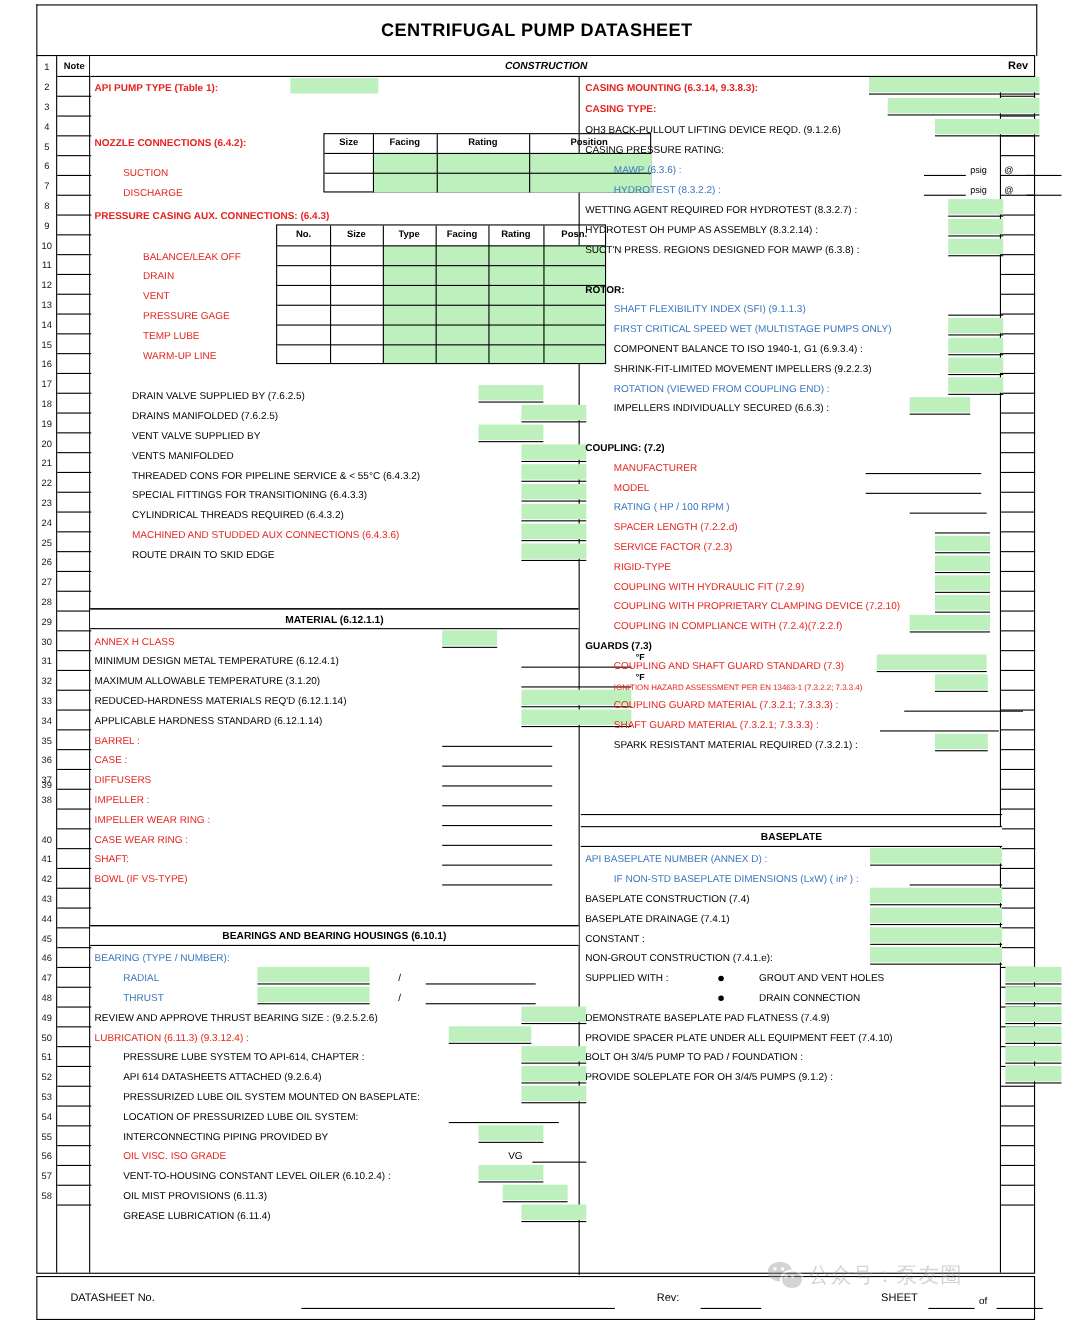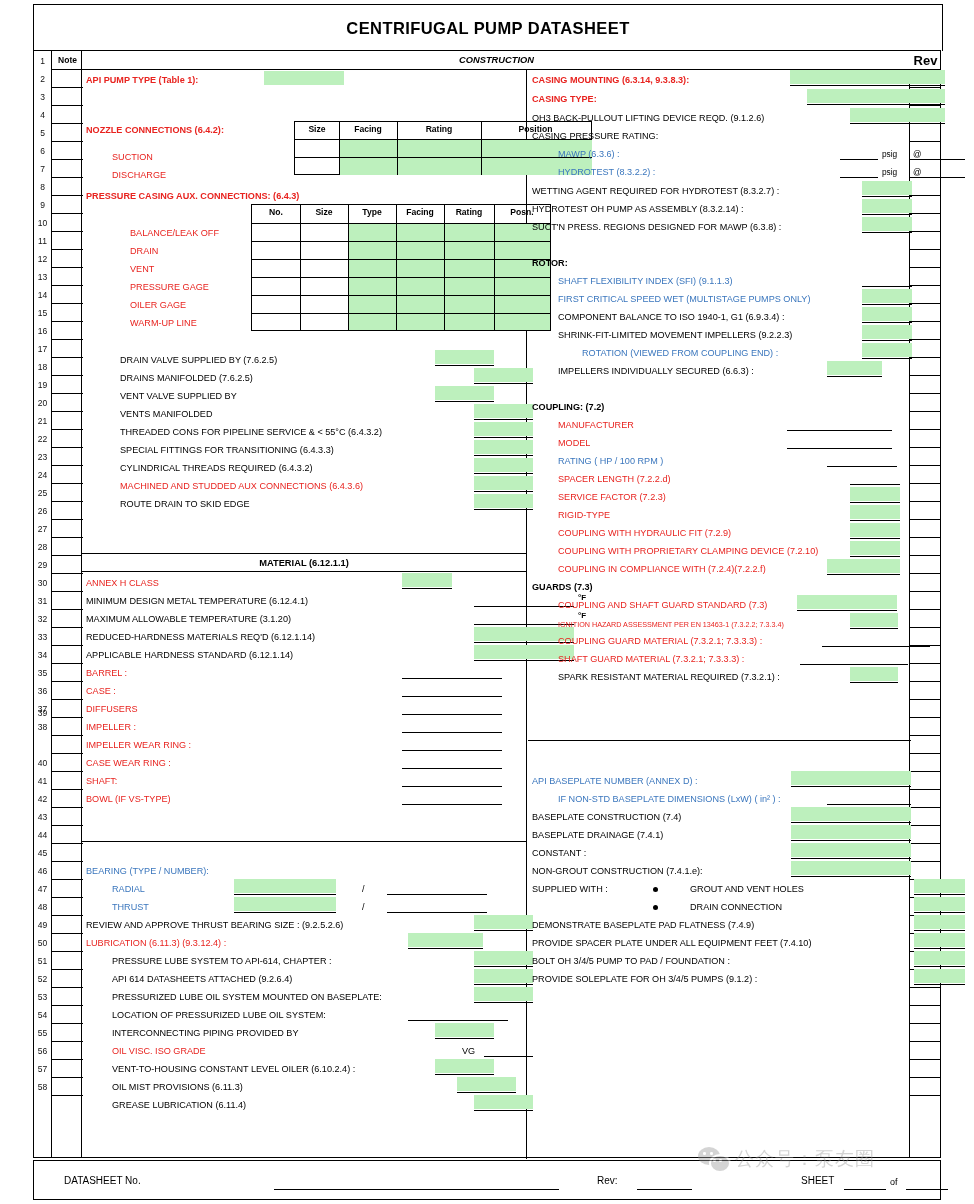--- a/index.html
+++ b/index.html
@@ -55,21 +55,21 @@
   .notehdr{position:absolute;left:0;width:31px;box-sizing:border-box;
            border-bottom:1.6px solid #000;font-size:8.5px;font-weight:bold;
            text-align:center;color:#000;}
 
   
   .revcol{position:absolute;right:0;top:0;width:31px;height:100%;
           border-left:1.6px solid #000;box-sizing:border-box;}
   .revbox{position:absolute;left:0;width:31px;box-sizing:border-box;
           border-bottom:1.1px solid #000;}
   .revhdr{position:absolute;left:0;width:31px;box-sizing:border-box;
-          border-bottom:1.6px solid #000;font-size:13px;font-weight:bold;
+          border-bottom:1.6px solid #000;font-size:10px;font-weight:bold;
           text-align:center;color:#000;}
 
   
   .body{
     position:absolute;left:48px;top:0;right:31px;height:100%;
   }
   .colsplit{
     position:absolute;left:444px;top:19px;width:0;height:1089px;
     border-left:1.6px solid #000;
   }
@@ -376,21 +376,21 @@
         <div class="vline" style="left:48px;top:0;height:126px;"></div>
         <div class="vline" style="left:96px;top:0;height:126px;"></div>
         <div class="vline" style="left:144px;top:0;height:126px;"></div>
         <div class="vline" style="left:192px;top:0;height:126px;"></div>
         <div class="vline" style="left:242px;top:0;height:126px;"></div>
       </div>
       <div class="lbl red" style="left:48px;top:178px;">BALANCE/LEAK OFF</div>
       <div class="lbl red" style="left:48px;top:196px;">DRAIN</div>
       <div class="lbl red" style="left:48px;top:214px;">VENT</div>
       <div class="lbl red" style="left:48px;top:232px;">PRESSURE GAGE</div>
-      <div class="lbl red" style="left:48px;top:250px;">OILER GAGE</div>
+      <div class="lbl red" style="left:48px;top:250px;">TEMP LUBE</div>
       <div class="lbl red" style="left:48px;top:268px;">WARM-UP LINE</div>
 
       <div class="lbl" style="left:38px;top:305px;">DRAIN VALVE SUPPLIED BY (7.6.2.5)</div>
       <div class="fill" style="left:353px;top:299px;width:59px;height:14px;"></div>
       <div class="rule" style="left:353px;top:314px;width:59px;"></div>
 
       <div class="lbl" style="left:38px;top:323px;">DRAINS MANIFOLDED (7.6.2.5)</div>
       <div class="fill" style="left:392px;top:317px;width:59px;height:14px;"></div>
       <div class="rule" style="left:392px;top:332px;width:59px;"></div>
 
@@ -461,20 +461,21 @@
 
       <div class="lbl red" style="left:4px;top:708px;">CASE WEAR RING :</div>
       <div class="rule" style="left:320px;top:717px;width:100px;"></div>
 
       <div class="lbl red" style="left:4px;top:726px;">SHAFT:</div>
       <div class="rule" style="left:320px;top:735px;width:100px;"></div>
 
       <div class="lbl red" style="left:4px;top:744px;">BOWL (IF VS-TYPE)</div>
       <div class="rule" style="left:320px;top:753px;width:100px;"></div>
 
+      <div class="sect" style="left:0;top:790px;width:444px;height:19px;">BEARINGS AND BEARING HOUSINGS (6.10.1)</div>
 
       <div class="lbl blue" style="left:4px;top:816px;">BEARING (TYPE / NUMBER):</div>
 
       <div class="lbl blue" style="left:30px;top:834px;">RADIAL</div>
       <div class="fill" style="left:152px;top:828px;width:102px;height:14px;"></div>
       <div class="rule" style="left:152px;top:843px;width:102px;"></div>
       <div class="lbl" style="left:280px;top:834px;">/</div>
       <div class="rule" style="left:305px;top:843px;width:100px;"></div>
 
       <div class="lbl blue" style="left:30px;top:852px;">THRUST</div>
@@ -574,21 +575,21 @@
       <div class="rule" style="left:780px;top:253px;width:50px;"></div>
 
       <div class="lbl" style="left:476px;top:262px;">COMPONENT BALANCE TO ISO 1940-1, G1 (6.9.3.4) :</div>
       <div class="fill" style="left:780px;top:256px;width:50px;height:14px;"></div>
       <div class="rule" style="left:780px;top:271px;width:50px;"></div>
 
       <div class="lbl" style="left:476px;top:280px;">SHRINK-FIT-LIMITED MOVEMENT IMPELLERS  (9.2.2.3)</div>
       <div class="fill" style="left:780px;top:274px;width:50px;height:14px;"></div>
       <div class="rule" style="left:780px;top:289px;width:50px;"></div>
 
-      <div class="lbl blue" style="left:500px;top:298px;">ROTATION (VIEWED FROM COUPLING END) :</div>
+      <div class="lbl blue" style="left:476px;top:298px;">ROTATION (VIEWED FROM COUPLING END) :</div>
       <div class="fill" style="left:780px;top:292px;width:50px;height:14px;"></div>
       <div class="rule" style="left:780px;top:307px;width:50px;"></div>
 
       <div class="lbl" style="left:476px;top:316px;">IMPELLERS INDIVIDUALLY SECURED (6.6.3) :</div>
       <div class="fill" style="left:745px;top:310px;width:55px;height:14px;"></div>
       <div class="rule" style="left:745px;top:325px;width:55px;"></div>
 
       <div class="lbl bold" style="left:450px;top:352px;">COUPLING: (7.2)</div>
 
       <div class="lbl red" style="left:476px;top:370px;">MANUFACTURER</div>
@@ -636,20 +637,21 @@
       <div class="lbl red" style="left:476px;top:586px;">COUPLING GUARD MATERIAL (7.3.2.1; 7.3.3.3) :</div>
       <div class="rule" style="left:740px;top:595px;width:108px;"></div>
 
       <div class="lbl red" style="left:476px;top:604px;">SHAFT GUARD MATERIAL (7.3.2.1; 7.3.3.3) :</div>
       <div class="rule" style="left:718px;top:613px;width:108px;"></div>
 
       <div class="lbl" style="left:476px;top:622px;">SPARK RESISTANT MATERIAL REQUIRED (7.3.2.1) :</div>
       <div class="fill" style="left:768px;top:616px;width:48px;height:14px;"></div>
       <div class="rule" style="left:768px;top:631px;width:48px;"></div>
 
+      <div class="sect" style="left:446px;top:700px;width:383px;height:19px;">BASEPLATE</div>
 
       <div class="lbl blue" style="left:450px;top:726px;">API BASEPLATE NUMBER (ANNEX D) :</div>
       <div class="fill" style="left:709px;top:720px;width:120px;height:14px;"></div>
       <div class="rule" style="left:709px;top:735px;width:120px;"></div>
 
       <div class="lbl blue" style="left:476px;top:744px;">IF NON-STD BASEPLATE DIMENSIONS (LxW) (        in² ) :</div>
       <div class="rule" style="left:745px;top:753px;width:84px;"></div>
 
       <div class="lbl" style="left:450px;top:762px;">BASEPLATE CONSTRUCTION (7.4)</div>
       <div class="fill" style="left:709px;top:756px;width:120px;height:14px;"></div>

